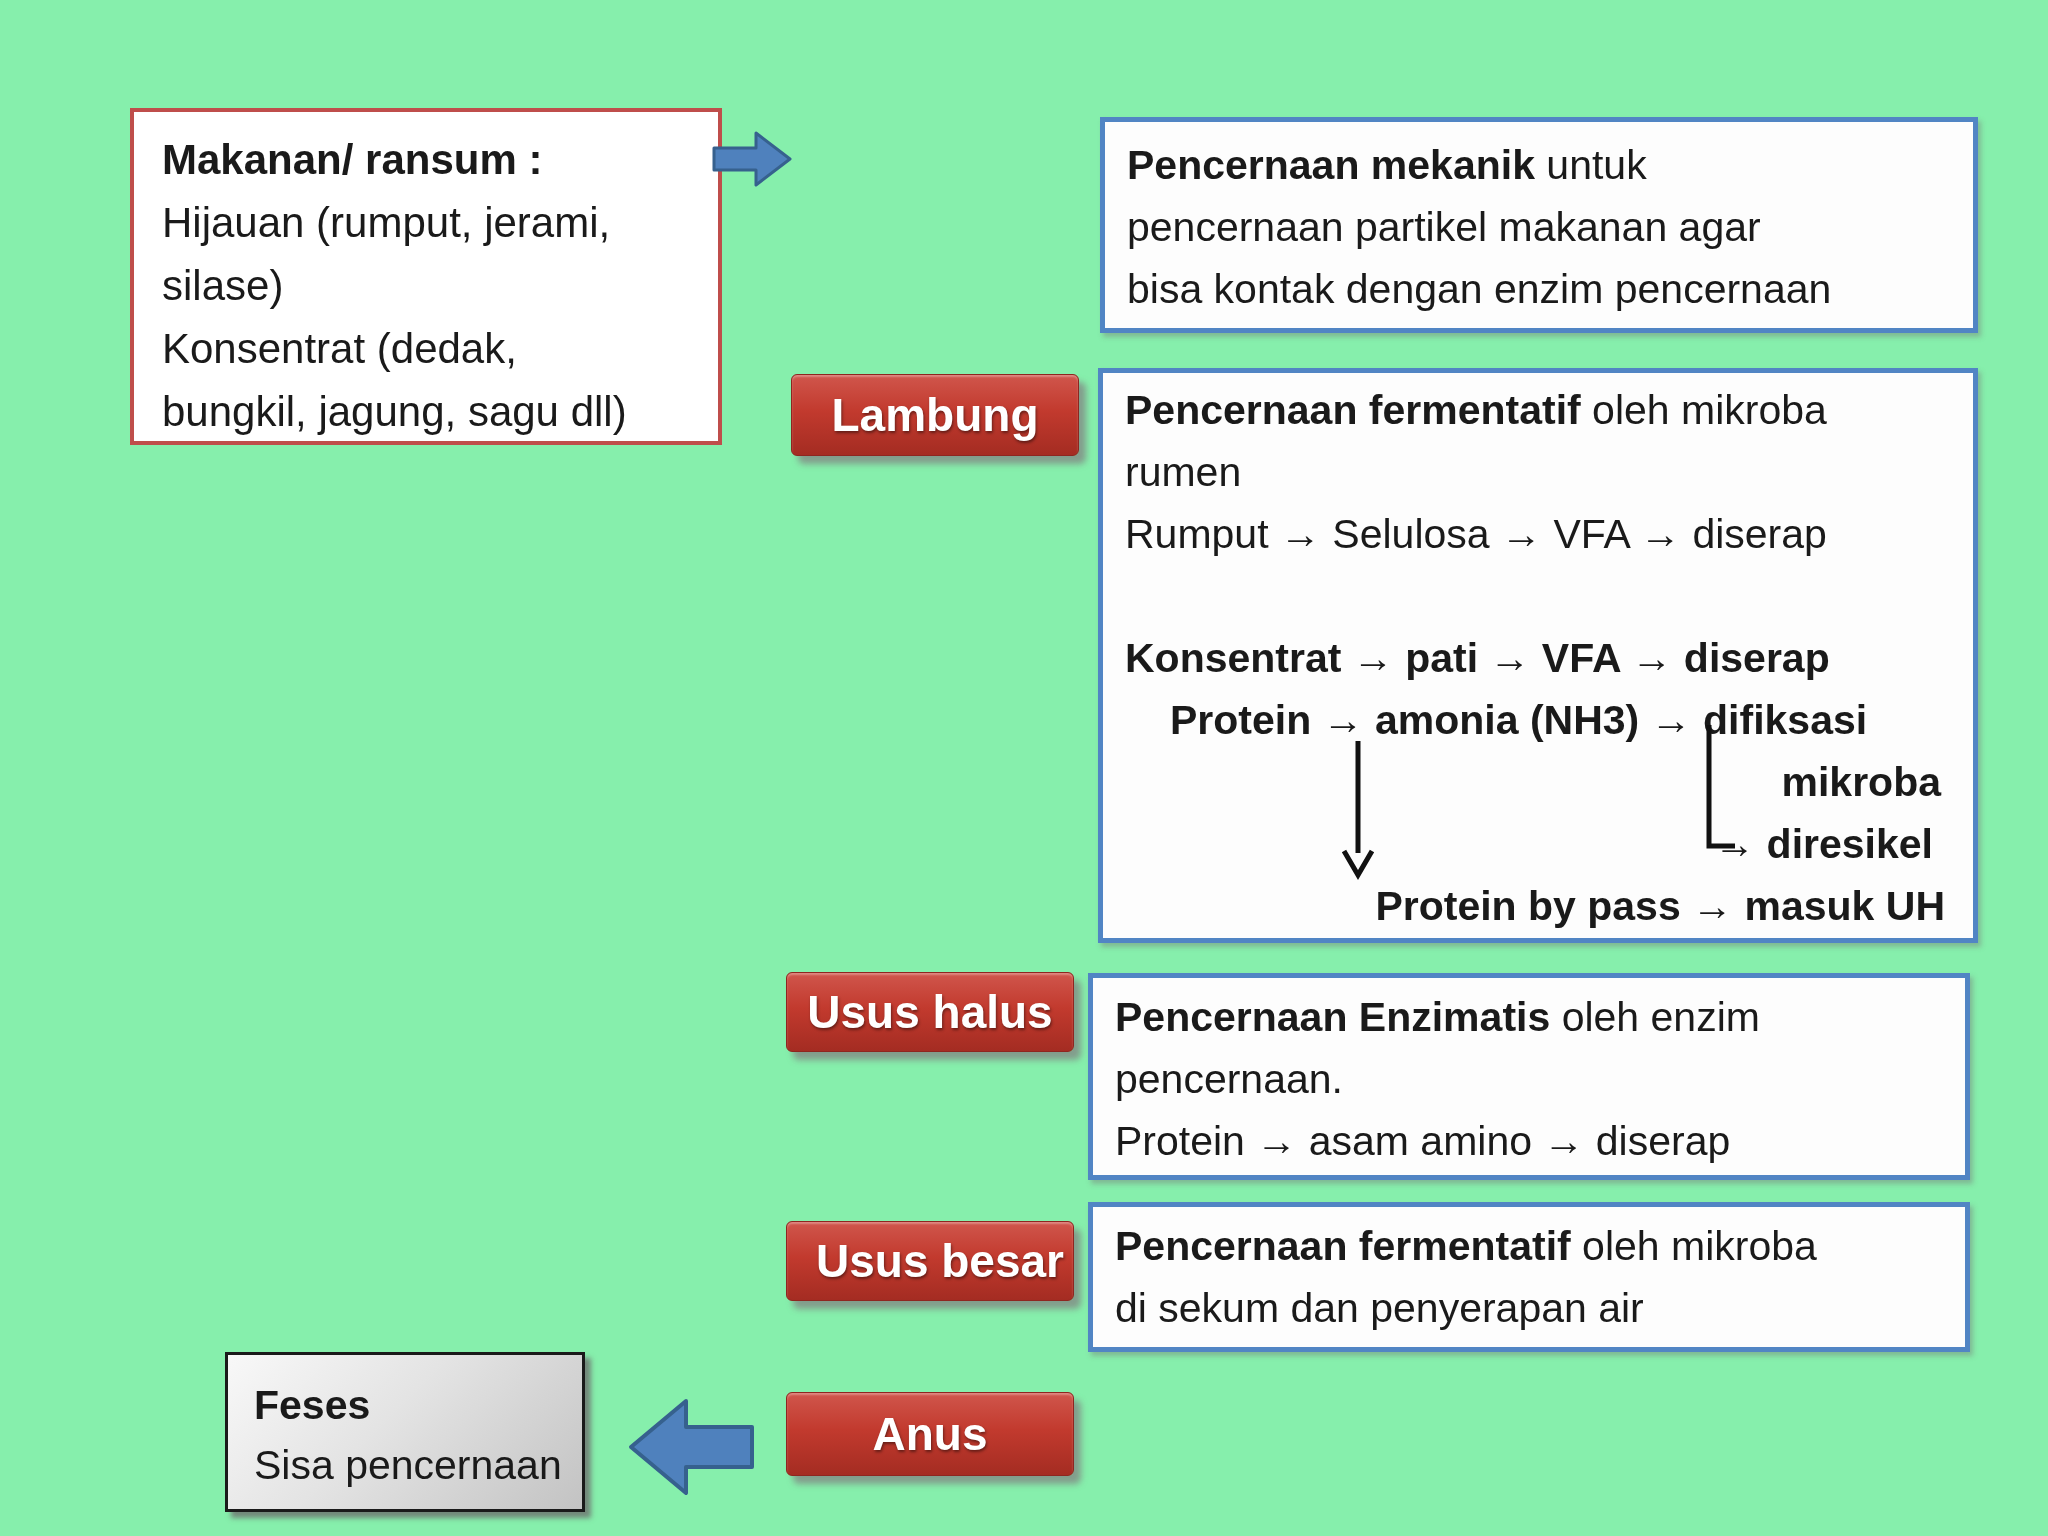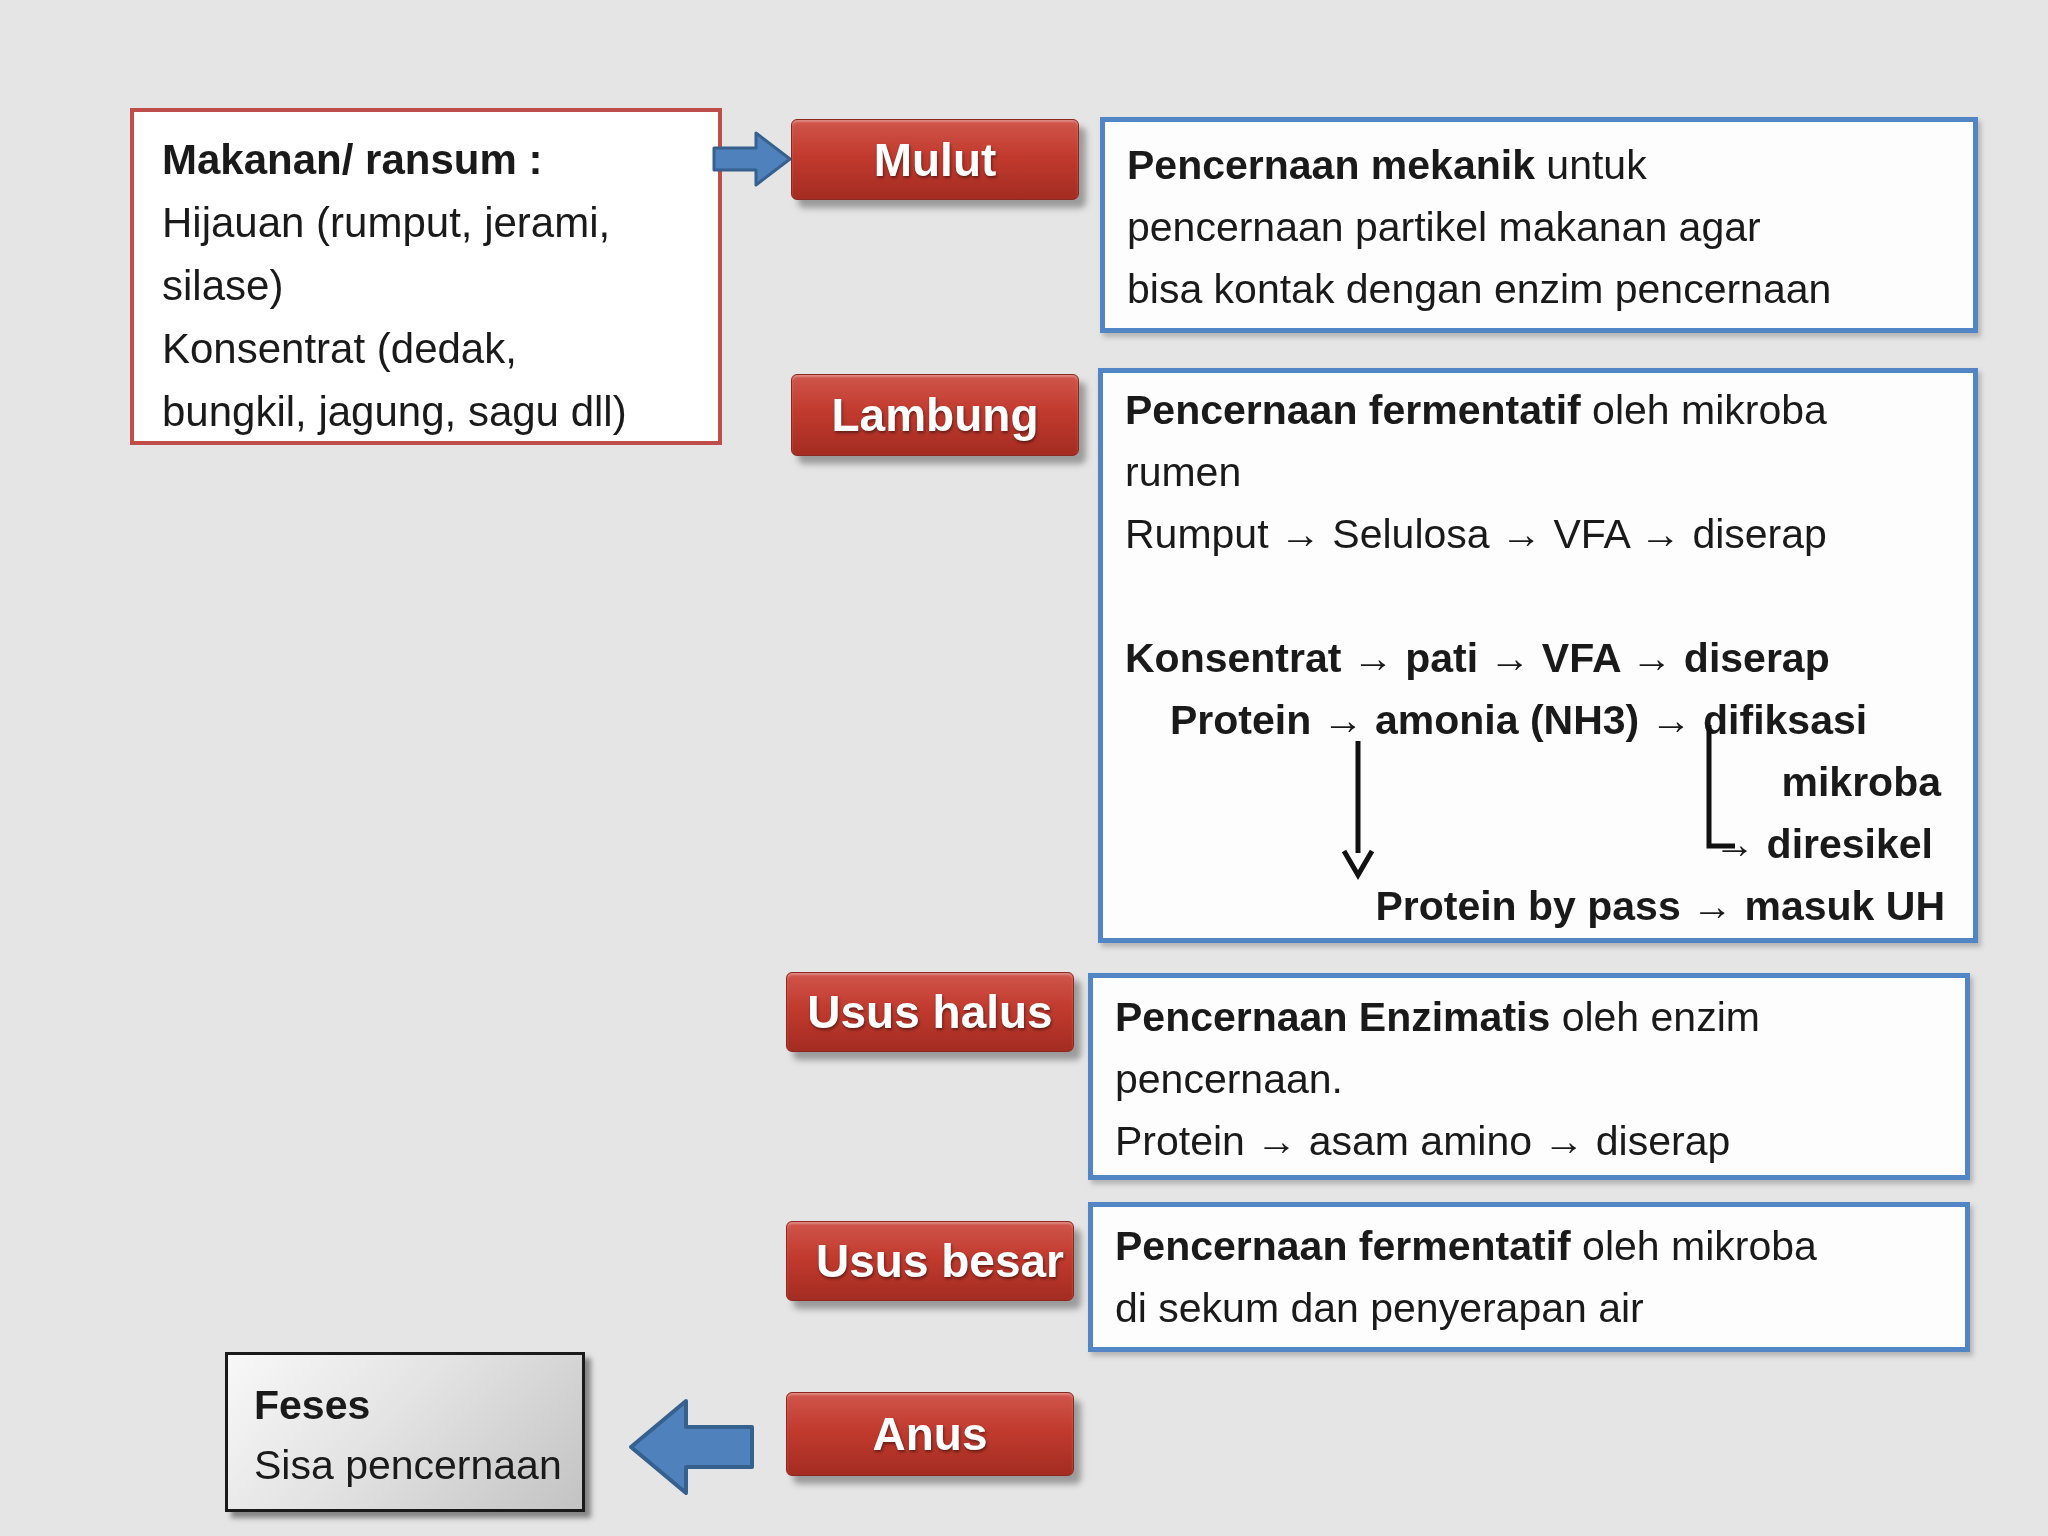--- a/index.html
+++ b/index.html
@@ -1,17 +1,17 @@
 <!DOCTYPE html>
 <html><head>
 <meta charset="utf-8">
 <style>
   html,body{margin:0;padding:0;background:#ffffff;}
   body{width:2048px;height:1536px;font-family:"Liberation Sans",sans-serif;color:#1a1a1a;}
-  .stage{position:relative;width:2048px;height:1536px;background:#e5e5e5;overflow:hidden;}
+  .stage{position:relative;width:2048px;height:1536px;background:#86efac;overflow:hidden;}
 
   
   .food-box{
     position:absolute;left:130px;top:108px;width:592px;height:337px;
     border:4px solid #bf4e4b;background:#ffffff;box-sizing:border-box;
     padding:16px 0 0 28px;
   }
   .food-box .bline{font-size:42px;line-height:63px;min-height:63px;white-space:nowrap;}
 
   
@@ -72,21 +72,20 @@
     <div class="bline"><span>Hijauan (rumput, jerami,</span></div>
     <div class="bline"><span>silase)</span></div>
     <div class="bline"><span>Konsentrat (dedak,</span></div>
     <div class="bline"><span>bungkil, jagung, sagu dll)</span></div>
   </div>
 
   <svg class="flow-arrow" style="left:712px;top:131px;" width="82" height="56" viewBox="0 0 82 56">
     <polygon points="2,17 44,17 44,2 78,28 44,54 44,39 2,39" fill="#4f81bd" stroke="#36618e" stroke-width="3" stroke-linejoin="round"></polygon>
   </svg>
 
-  <div class="btn btn-mulut">Mulut</div>
   <div class="btn btn-lambung">Lambung</div>
   <div class="btn btn-usus-halus">Usus halus</div>
   <div class="btn btn-usus-besar">Usus besar</div>
   <div class="btn btn-anus">Anus</div>
 
   <div class="bluebox box-mulut">
     <div class="bline"><span style="font-weight: bold;">Pencernaan mekanik</span><span> untuk</span></div>
     <div class="bline"><span>pencernaan partikel makanan agar</span></div>
     <div class="bline"><span>bisa kontak dengan enzim pencernaan</span></div>
   </div>

